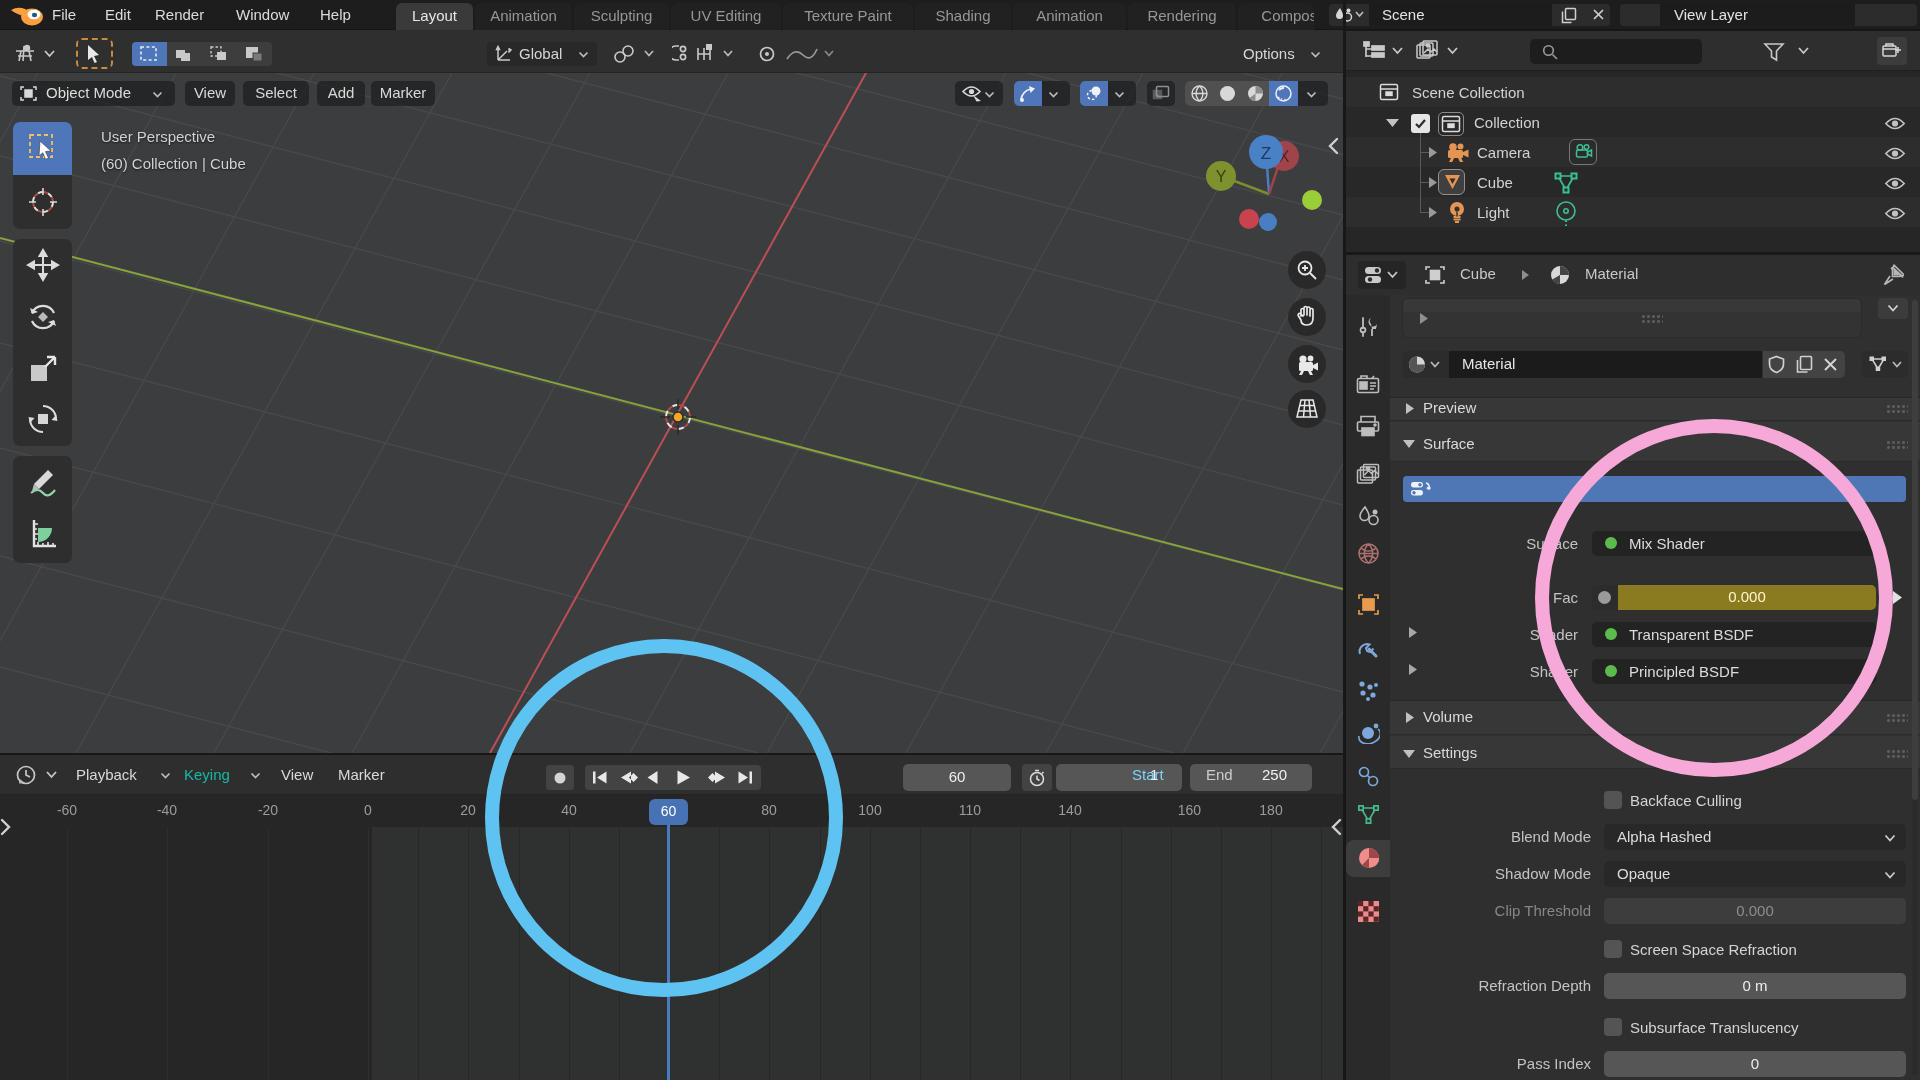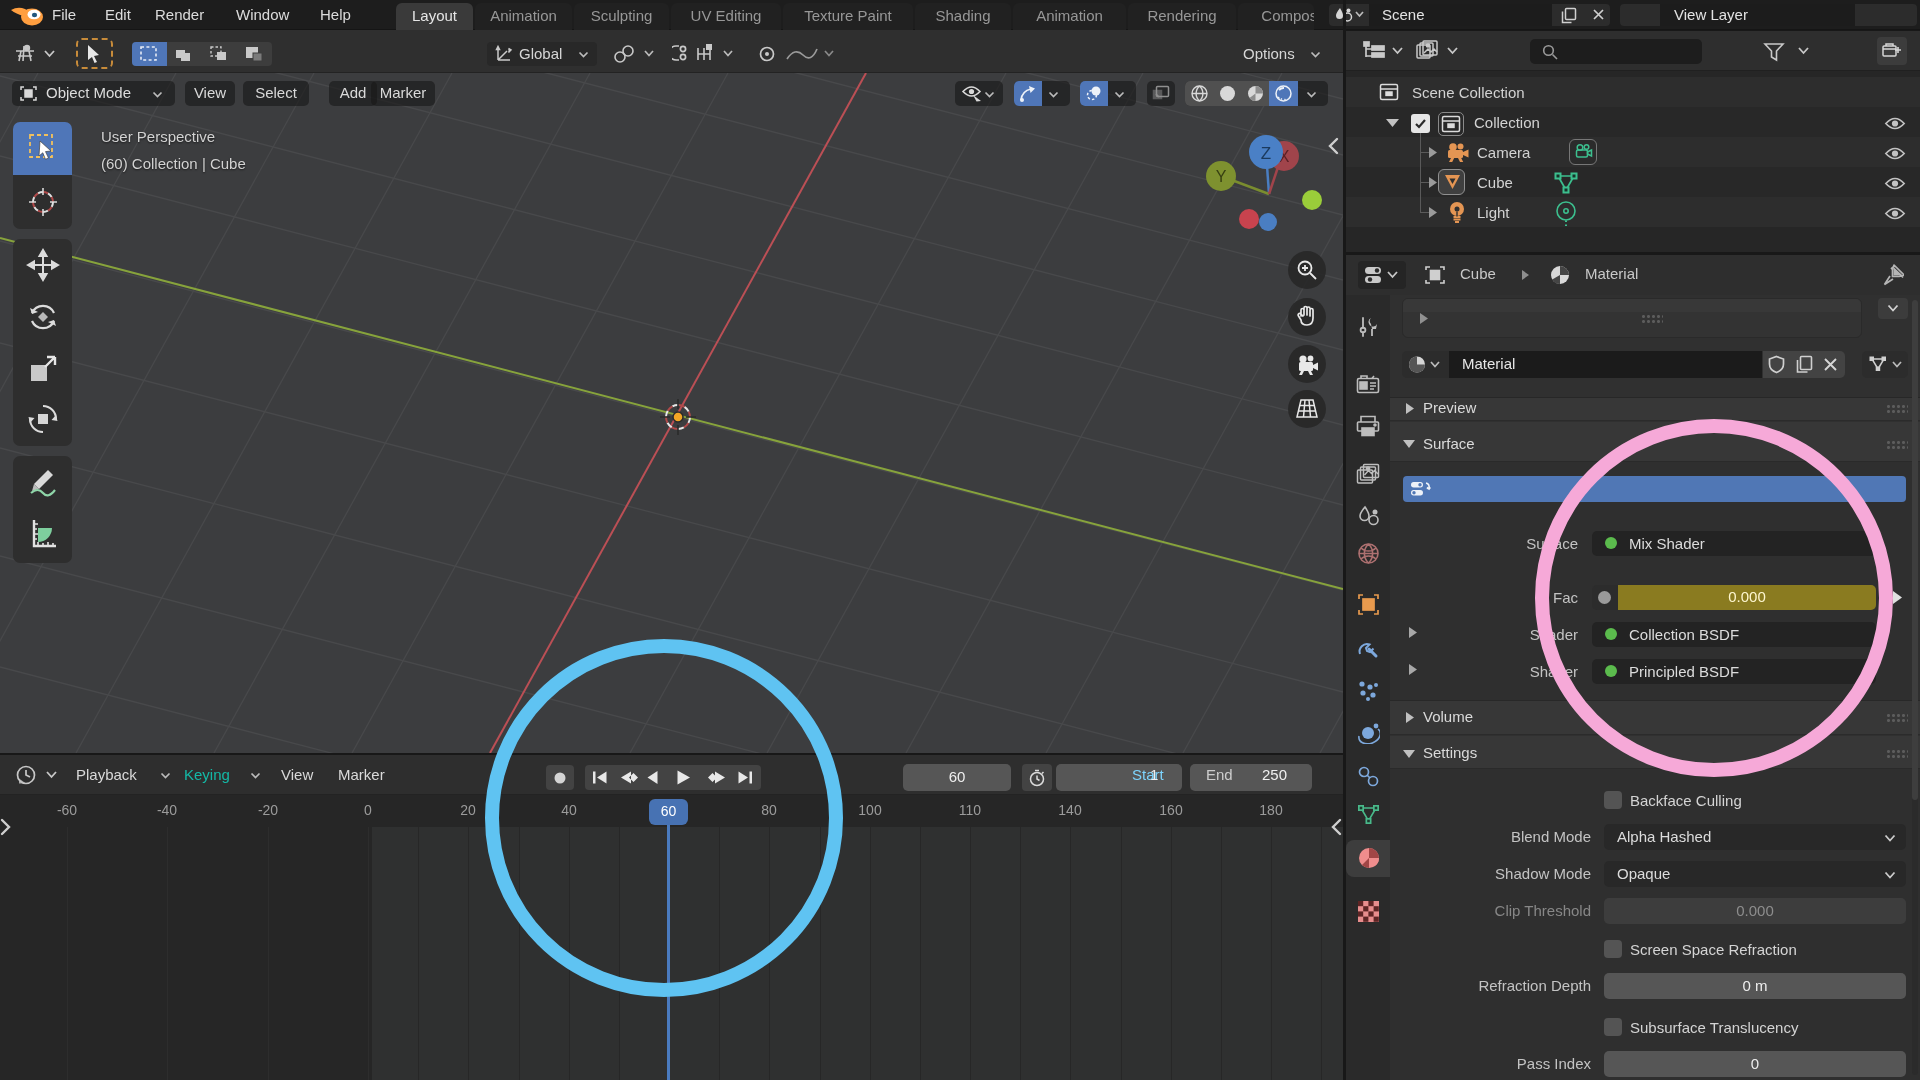--- a/index.html
+++ b/index.html
@@ -215,21 +215,21 @@
       <path d="M1 4 V1 H4 M13 1 H16 V4 M16 11 V14 H13 M4 14 H1 V11"></path>
       <rect x="5" y="4" width="7" height="7" fill="#d9d9d9"></rect>
     </g>
   </svg>
 <span class="a" style="left:46px;top:84px;color:#dcdcdc">Object Mode</span>
 <svg class="a" style="left:152px;top:91px" width="11" height="8" viewBox="0 0 11 8">
     <path d="M1.5 1.5 l4 4 4 -4" fill="none" stroke="#bbb" stroke-width="1.7"></path>
   </svg>
 <div class="fbtn" style="left:185px;top:81px;width:50px;height:25px;line-height:24px">View</div>
 <div class="fbtn" style="left:243px;top:81px;width:66px;height:25px;line-height:24px">Select</div>
-<div class="fbtn" style="left:329px;top:81px;width:48px;height:25px;line-height:24px">Add</div>
+<div class="fbtn" style="left:317px;top:81px;width:48px;height:25px;line-height:24px">Add</div>
 <div class="fbtn" style="left:371px;top:81px;width:64px;height:25px;line-height:24px">Marker</div>
 
 <div class="fbtn" style="left:955px;top:81px;width:48px;height:25px"></div>
 <svg class="a" style="left:961px;top:85px" width="22" height="17" viewBox="0 0 22 17">
     <path d="M2 6.5 Q10.5 -2.5 19 6.5 Q10.5 15.5 2 6.5 Z" fill="none" stroke="#d9d9d9" stroke-width="1.6"></path>
     <circle cx="10.5" cy="6.5" r="2.6" fill="#d9d9d9"></circle>
     <path d="M12 10 L20 16 L15.5 16.5 Z" fill="#d9d9d9"></path>
   </svg>
 <svg class="a" style="left:984px;top:91px" width="11" height="8" viewBox="0 0 11 8">
     <path d="M1.5 1.5 l4 4 4 -4" fill="none" stroke="#bbb" stroke-width="1.7"></path>
@@ -405,21 +405,21 @@
       <span class="a" style="left:37px;top:7px;width:60px;text-align:center;color:#9b9b9b;font-size:14px">-60</span>
 <span class="a" style="left:137px;top:7px;width:60px;text-align:center;color:#9b9b9b;font-size:14px">-40</span>
 <span class="a" style="left:238px;top:7px;width:60px;text-align:center;color:#9b9b9b;font-size:14px">-20</span>
 <span class="a" style="left:338px;top:7px;width:60px;text-align:center;color:#9b9b9b;font-size:14px">0</span>
 <span class="a" style="left:438px;top:7px;width:60px;text-align:center;color:#9b9b9b;font-size:14px">20</span>
 <span class="a" style="left:539px;top:7px;width:60px;text-align:center;color:#9b9b9b;font-size:14px">40</span>
 <span class="a" style="left:739px;top:7px;width:60px;text-align:center;color:#9b9b9b;font-size:14px">80</span>
 <span class="a" style="left:840px;top:7px;width:60px;text-align:center;color:#9b9b9b;font-size:14px">100</span>
 <span class="a" style="left:940px;top:7px;width:60px;text-align:center;color:#9b9b9b;font-size:14px">110</span>
 <span class="a" style="left:1040px;top:7px;width:60px;text-align:center;color:#9b9b9b;font-size:14px">140</span>
-<span class="a" style="left:1141px;top:7px;width:60px;text-align:center;color:#9b9b9b;font-size:14px">160</span>
+<span class="a" style="left:1141px;top:7px;width:60px;text-align:right;color:#9b9b9b;font-size:14px">160</span>
 <span class="a" style="left:1241px;top:7px;width:60px;text-align:center;color:#9b9b9b;font-size:14px">180</span>
     </div>
   <div class="a" style="left:0;top:72px;width:1343px;height:253px;background:#2f3030">
     <div class="a" style="left:0;top:0;width:372px;height:253px;background:#262626"></div>
 <div class="tl-line" style="left:67px;background:#2d2d2d"></div>
 <div class="tl-line" style="left:167px;background:#2d2d2d"></div>
 <div class="tl-line" style="left:268px;background:#2d2d2d"></div>
 <div class="tl-line" style="left:368px;background:#2d2d2d"></div>
 <div class="tl-line" style="left:418px;background:#272727"></div>
 <div class="tl-line" style="left:468px;background:#272727"></div>
@@ -903,21 +903,21 @@
   <svg class="a" style="left:546px;top:336px" width="10" height="13" viewBox="0 0 10 13">
       <path d="M1 0 l9 6.5 L1 13 Z" fill="#e0e0e0"></path>
     </svg>
 
   <svg class="a" style="left:62px;top:372px" width="9" height="11" viewBox="0 0 9 11">
       <path d="M1 0 l8 5.5 L1 11 Z" fill="#a8a8a8"></path>
     </svg>
   <span class="lab" style="left:100px;top:371px;width:132px">Shader</span>
   <div class="fld" style="left:246px;top:367px;width:284px;height:25px"></div>
   <span class="dot" style="left:259px;top:373px"></span>
-  <span class="a" style="left:283px;top:371px;color:#dcdcdc">Collection BSDF</span>
+  <span class="a" style="left:283px;top:371px;color:#dcdcdc">Transparent BSDF</span>
   <svg class="a" style="left:62px;top:409px" width="9" height="11" viewBox="0 0 9 11">
       <path d="M1 0 l8 5.5 L1 11 Z" fill="#a8a8a8"></path>
     </svg>
   <span class="lab" style="left:100px;top:408px;width:132px">Shader</span>
   <div class="fld" style="left:246px;top:404px;width:284px;height:25px"></div>
   <span class="dot" style="left:259px;top:410px"></span>
   <span class="a" style="left:283px;top:408px;color:#dcdcdc">Principled BSDF</span>
 
   <div class="a" style="left:44px;top:445px;width:530px;height:35px;background:#373737;border-top:1px solid #282828;border-bottom:1px solid #2b2b2b"></div>
   <svg class="a" style="left:59px;top:457px" width="9" height="11" viewBox="0 0 9 11">

